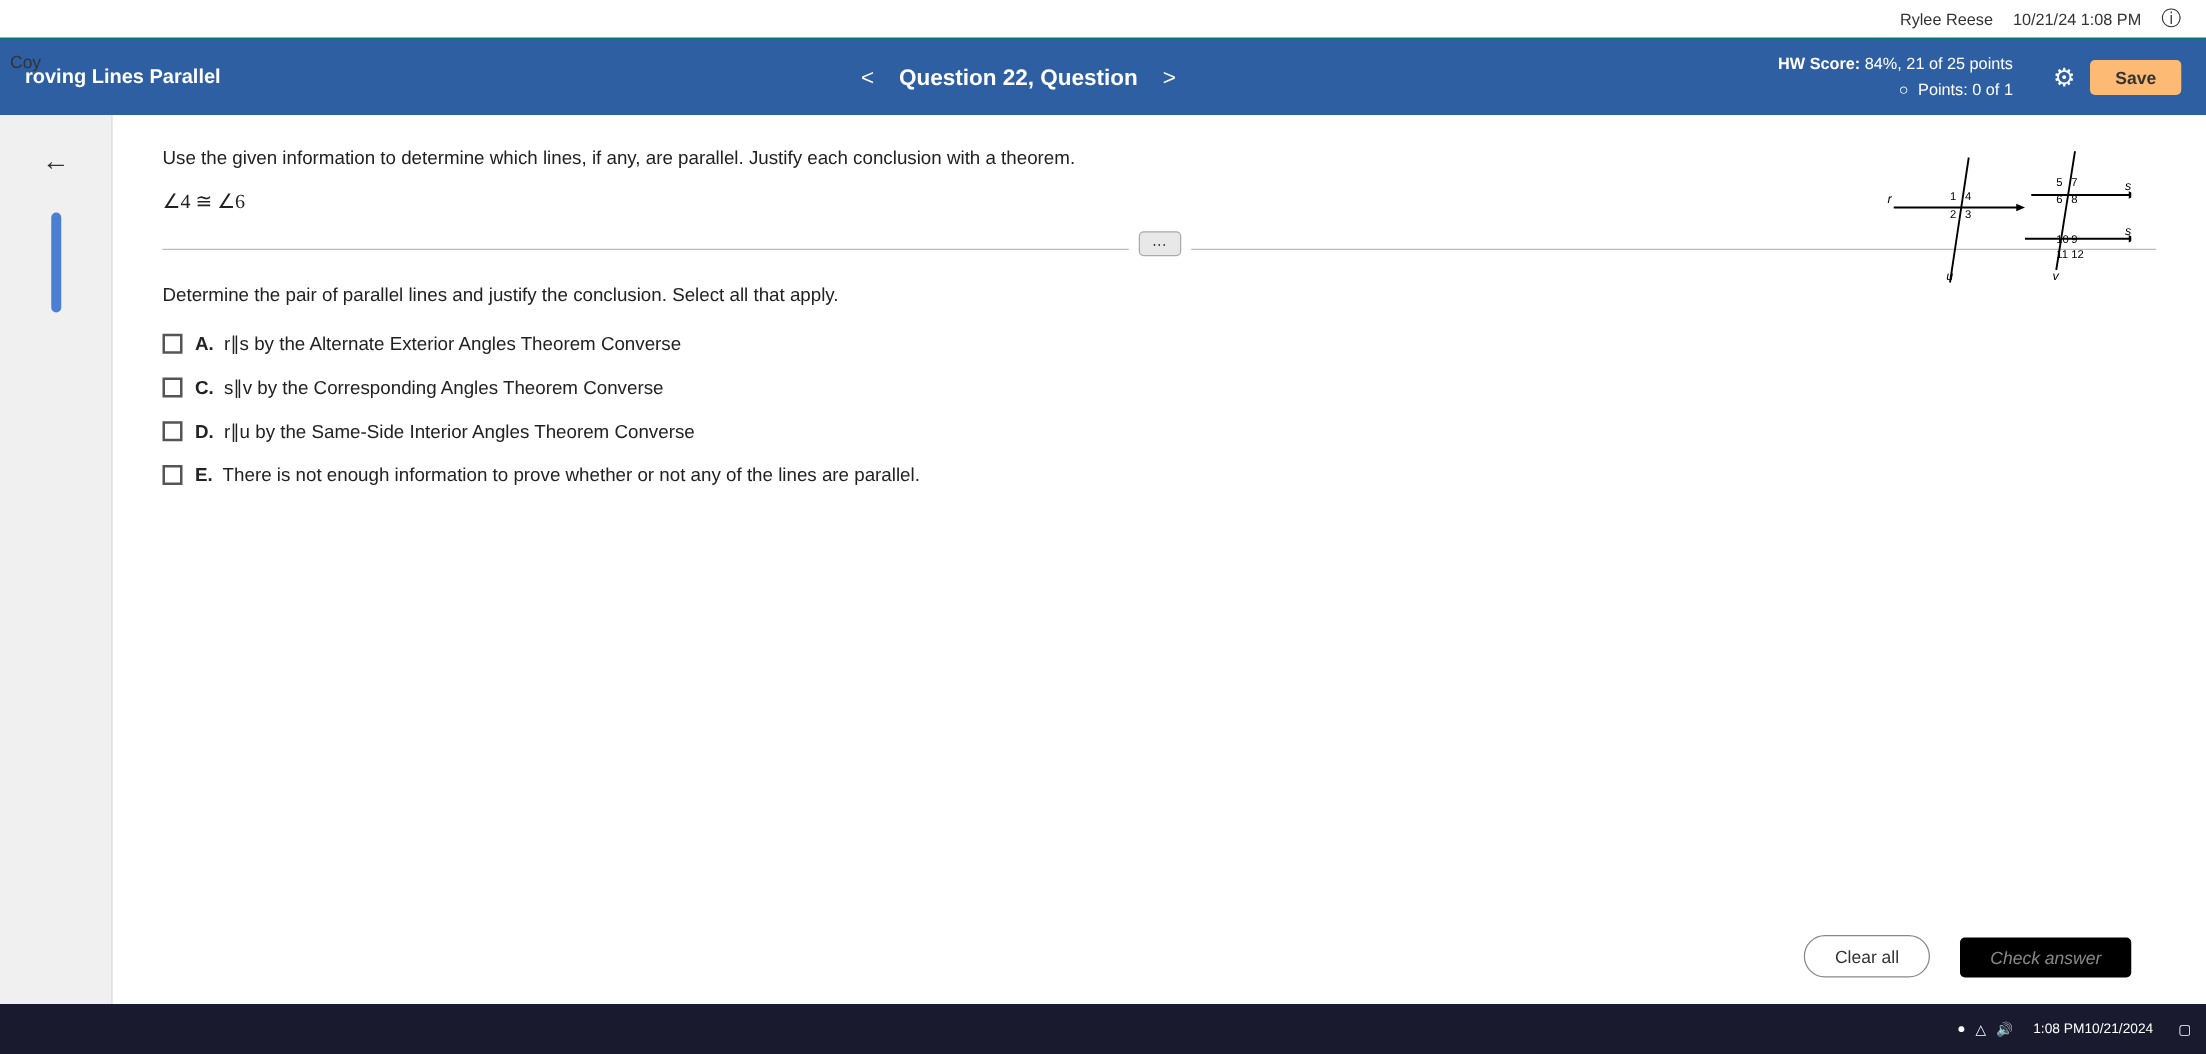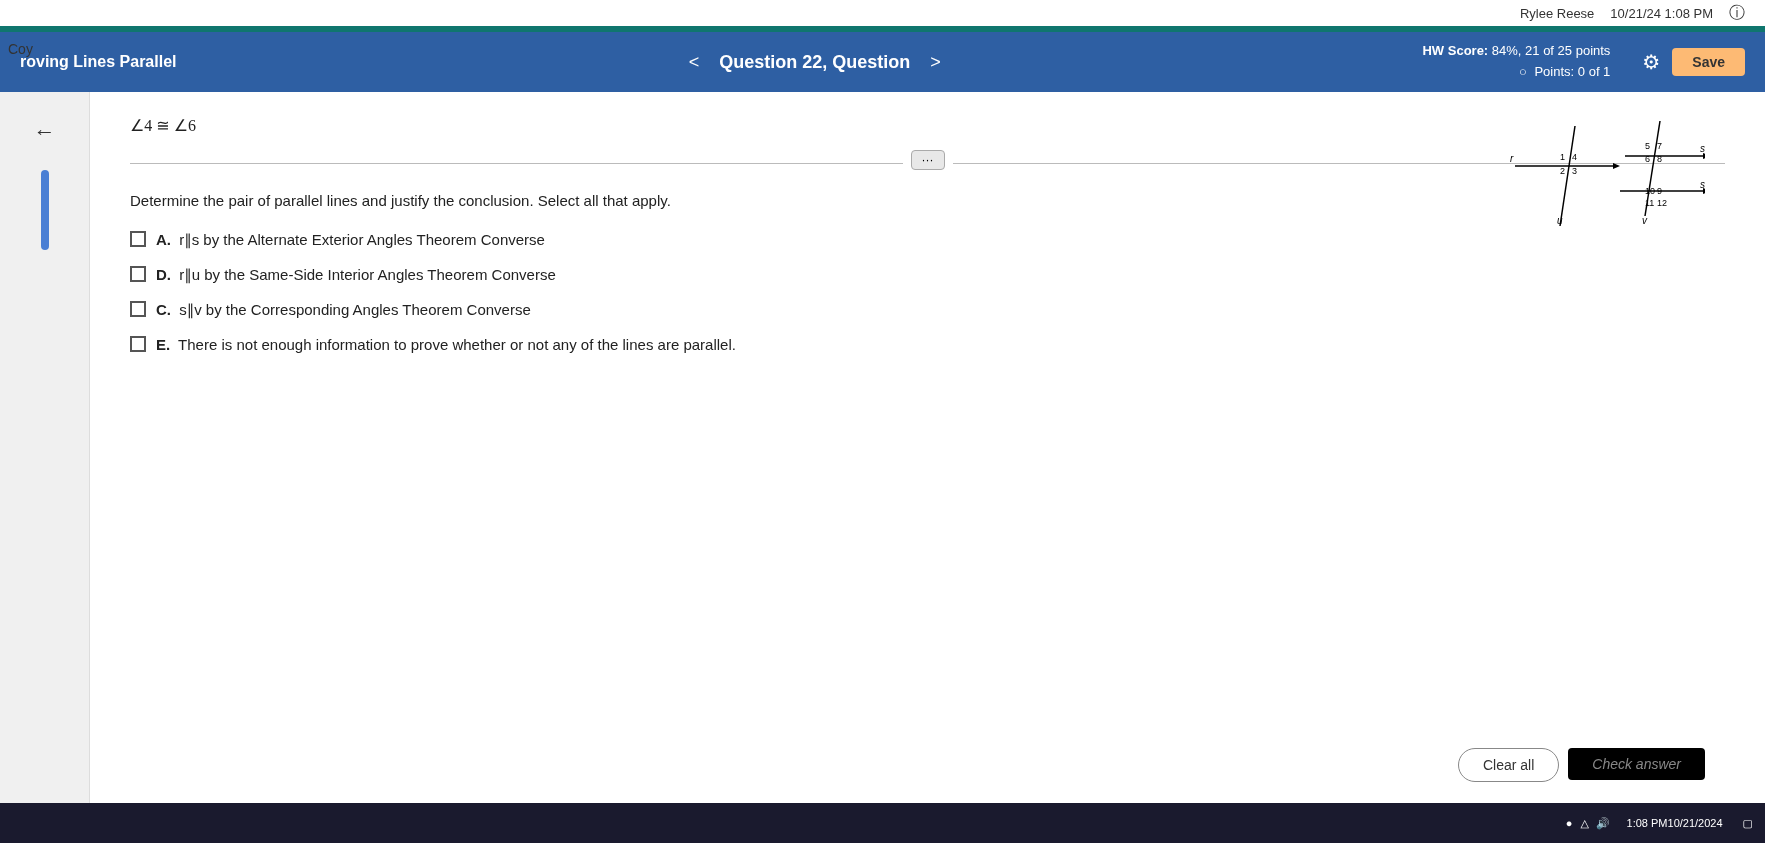--- a/index.html
+++ b/index.html
@@ -14,21 +14,21 @@
     
     .top-bar {
       background: #fff;
       height: 32px;
       display: flex;
       align-items: center;
       justify-content: flex-end;
       padding-right: 20px;
       font-size: 13px;
       color: #333;
-      border-bottom: 6px solid #0f766e;
+      border-bottom: 2px solid #0f766e;
     }
 
     .top-bar-user {
       display: flex;
       align-items: center;
       gap: 16px;
     }
 
     
     .header-nav {
@@ -235,22 +235,22 @@
     .choice-text {
       line-height: 1.4;
     }
 
     
     .bottom-actions {
       position: absolute;
       bottom: 60px;
       right: 60px;
       display: flex;
-      gap: 9px;
-      align-items: flex-start;
+      gap: 24px;
+      align-items: flex-end;
     }
 
     .clear-all-btn {
       background: white;
       border: 1px solid #888;
       border-radius: 20px;
       padding: 8px 24px;
       font-size: 14px;
       cursor: pointer;
       color: #333;
@@ -382,20 +382,21 @@
         <text x="137" y="108" font-size="10" fill="black" font-style="italic">v</text>
         <text x="5" y="46" font-size="10" fill="black" font-style="italic">r</text>
         <text x="195" y="36" font-size="10" fill="black" font-style="italic">s</text>
 
         <line x1="115" y1="75" x2="200" y2="75" stroke="black" stroke-width="1.5"></line>
         <polygon points="198,72 205,75 198,78" fill="black"></polygon>
         <text x="195" y="72" font-size="10" fill="black" font-style="italic">s</text>
       </svg>
     </div>
 
+    <p class="question-instruction">Use the given information to determine which lines, if any, are parallel. Justify each conclusion with a theorem.</p>
 
     <p class="angle-equation">∠4 ≅ ∠6</p>
 
     <div style="display:flex; align-items:center; margin: 12px 0;">
       <hr class="divider" style="flex:1; margin-right:8px;">
       <button class="expand-btn">···</button>
       <hr class="divider" style="flex:1; margin-left:8px;">
     </div>
 
     <p class="sub-instruction">Determine the pair of parallel lines and justify the conclusion. Select all that apply.</p>
@@ -407,30 +408,30 @@
         <span class="choice-text">
           <span class="choice-label">A.</span>
           <span>r∥s by the Alternate Exterior Angles Theorem Converse</span>
         </span>
       </div>
 
 
       <div class="answer-choice">
         <div class="choice-checkbox"></div>
         <span class="choice-text">
-          <span class="choice-label">D.</span>
-          <span>r∥u by the Same-Side Interior Angles Theorem Converse</span>
+          <span class="choice-label">C.</span>
+          <span>s∥v by the Corresponding Angles Theorem Converse</span>
         </span>
       </div>
 
       <div class="answer-choice">
         <div class="choice-checkbox"></div>
         <span class="choice-text">
-          <span class="choice-label">C.</span>
-          <span>s∥v by the Corresponding Angles Theorem Converse</span>
+          <span class="choice-label">D.</span>
+          <span>r∥u by the Same-Side Interior Angles Theorem Converse</span>
         </span>
       </div>
 
       <div class="answer-choice">
         <div class="choice-checkbox"></div>
         <span class="choice-text">
           <span class="choice-label">E.</span>
           <span>There is not enough information to prove whether or not any of the lines are parallel.</span>
         </span>
       </div>

